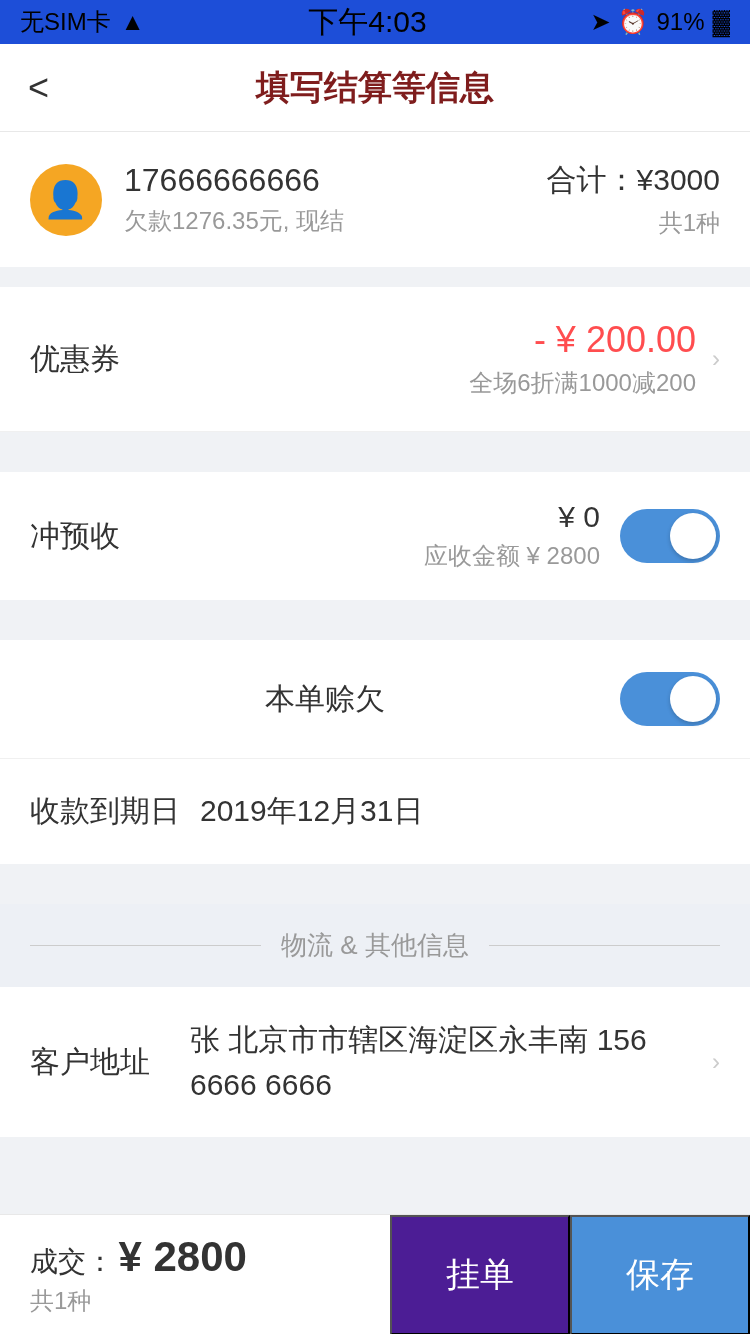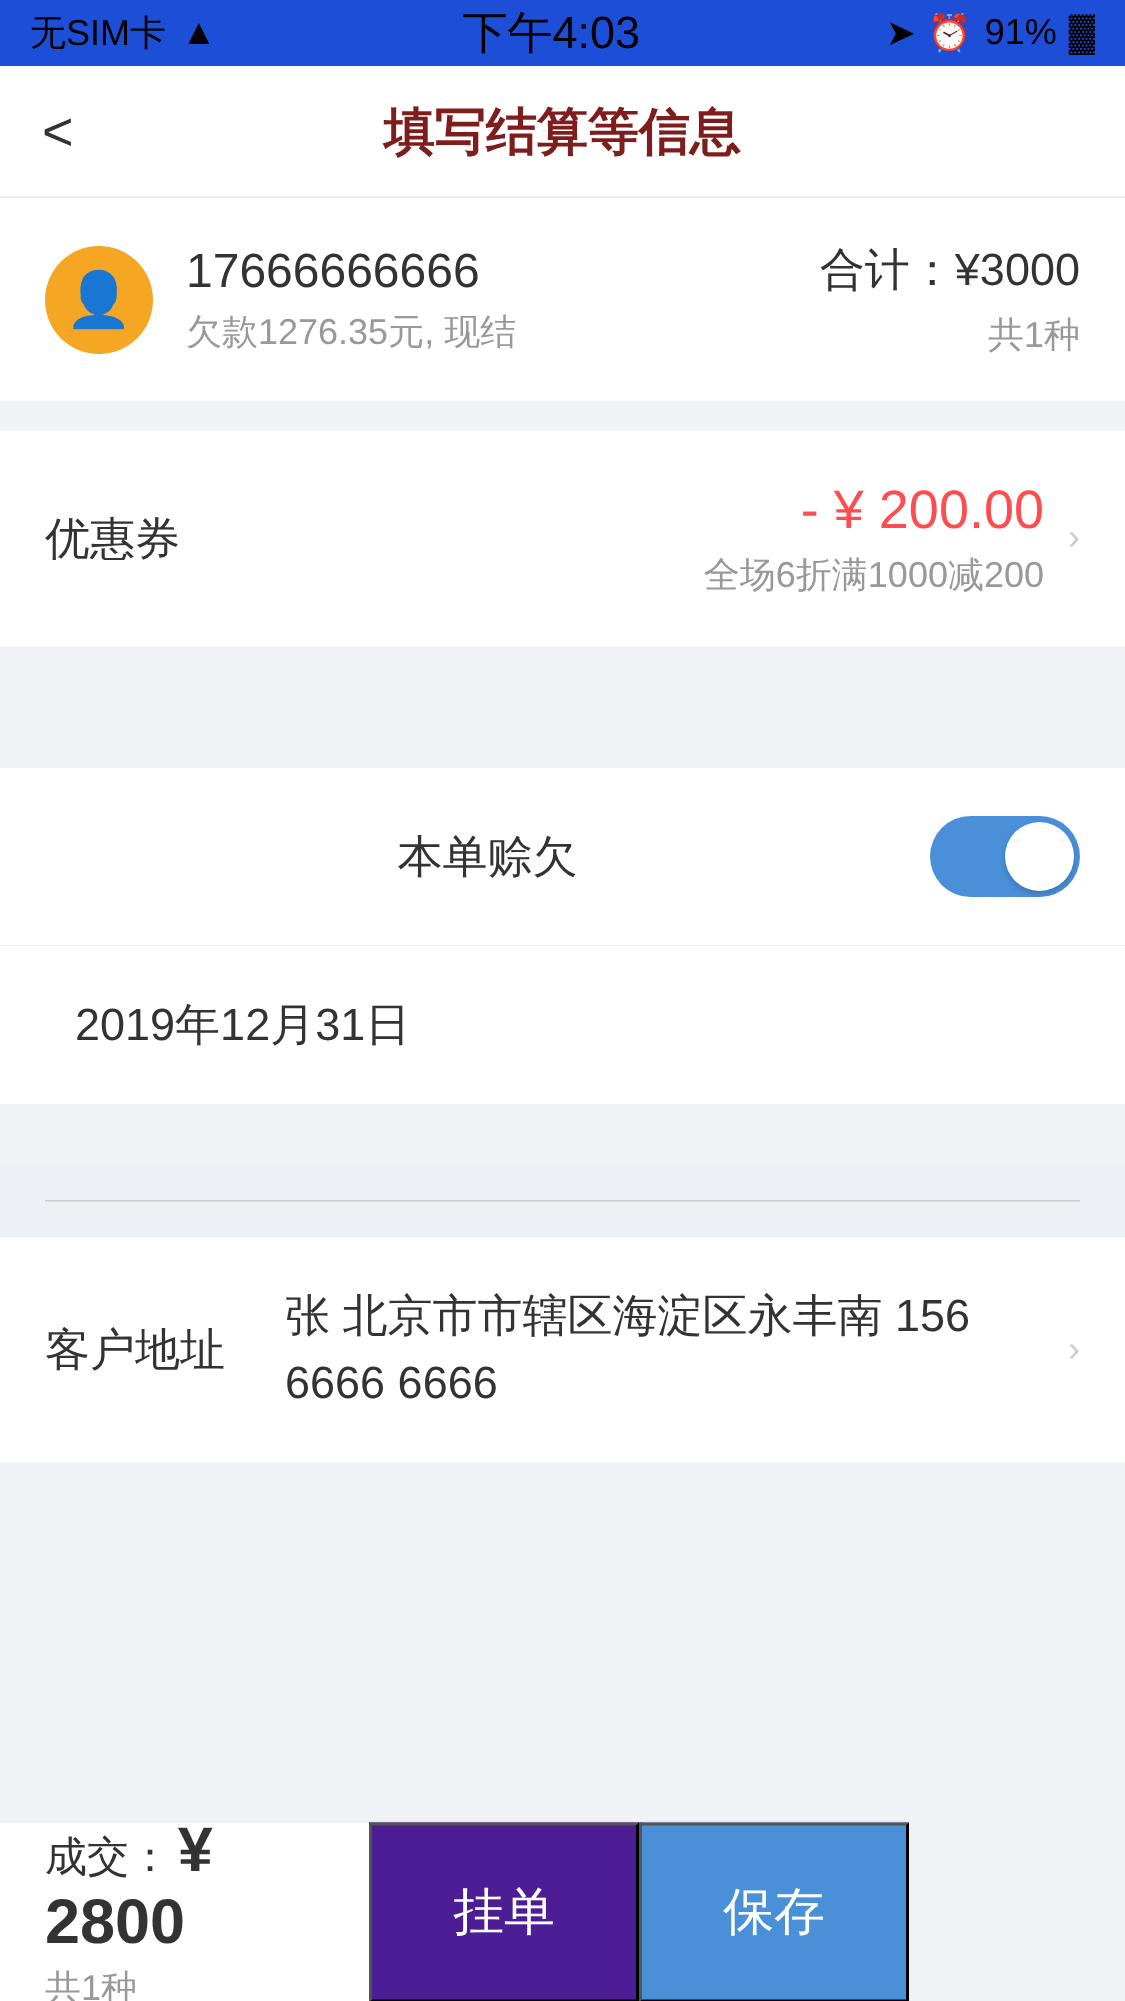--- a/index.html
+++ b/index.html
@@ -219,21 +219,21 @@
     }
     .address-label { font-size: 30px; color: #333; margin-right: 40px; flex-shrink: 0; }
     .address-value { font-size: 30px; color: #333; flex: 1; line-height: 1.5; }
     .address-chevron { font-size: 24px; color: #ccc; margin-left: 10px; }
 
     
     .bottom-bar {
       position: fixed;
       bottom: 0;
       left: 0;
-      width: 606px;
+      width: 750px;
       height: 120px;
       background: #fff;
       display: flex;
       align-items: center;
       border-top: 1px solid #e8e8e8;
     }
     .bottom-summary {
       flex: 1;
       padding: 0 30px;
     }
@@ -310,41 +310,55 @@
         </div>
         <span class="row-chevron">›</span>
       </div>
     </div>
   </div>
 
   <div class="section-divider"></div>
 
   <div class="card">
 
+    <div class="prepay-row">
+      <span class="prepay-label">冲预收</span>
+      <div class="prepay-right">
+        <div class="prepay-values">
+          <div class="prepay-amount">¥ 0</div>
+          <div class="prepay-sub">应收金额 ¥ 2800</div>
+        </div>
+        <div class="toggle">
+          <div class="toggle-knob"></div>
+        </div>
+      </div>
+    </div>
   </div>
 
   <div class="section-divider"></div>
 
   <div class="card">
     <div class="debit-row">
       <span class="debit-label">本单赊欠</span>
       <div class="toggle">
         <div class="toggle-knob"></div>
       </div>
     </div>
 
     <div class="due-row">
+      <span class="due-label">收款到期日</span>
       <span class="due-value">2019年12月31日</span>
     </div>
   </div>
 
   <div class="section-divider"></div>
 
   <div class="logistics-divider">
     <div class="divider-line"></div>
+    <span class="divider-text">物流 &amp; 其他信息</span>
     <div class="divider-line"></div>
   </div>
 
   <div class="card">
     <div class="address-row">
       <span class="address-label">客户地址</span>
       <span class="address-value">张 北京市市辖区海淀区永丰南 156 6666 6666</span>
       <span class="address-chevron">›</span>
     </div>
   </div>

